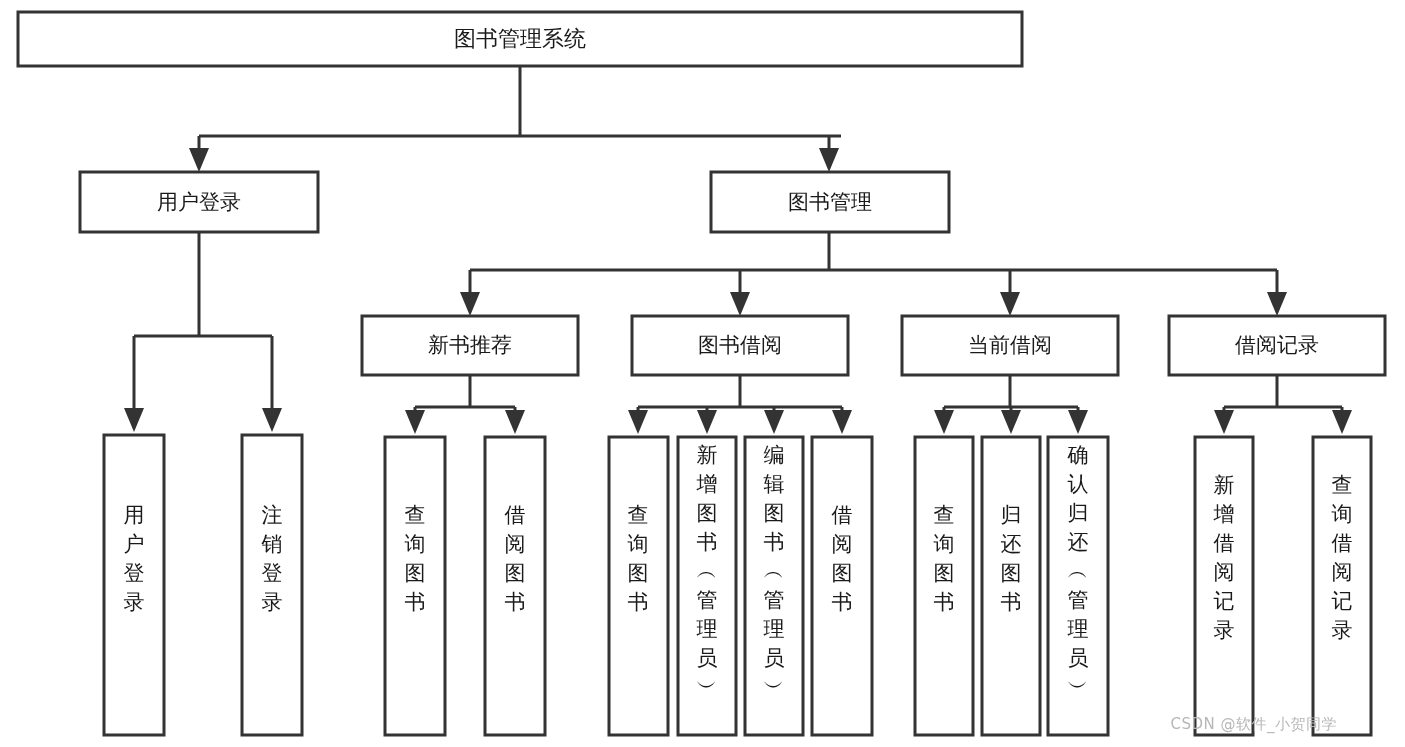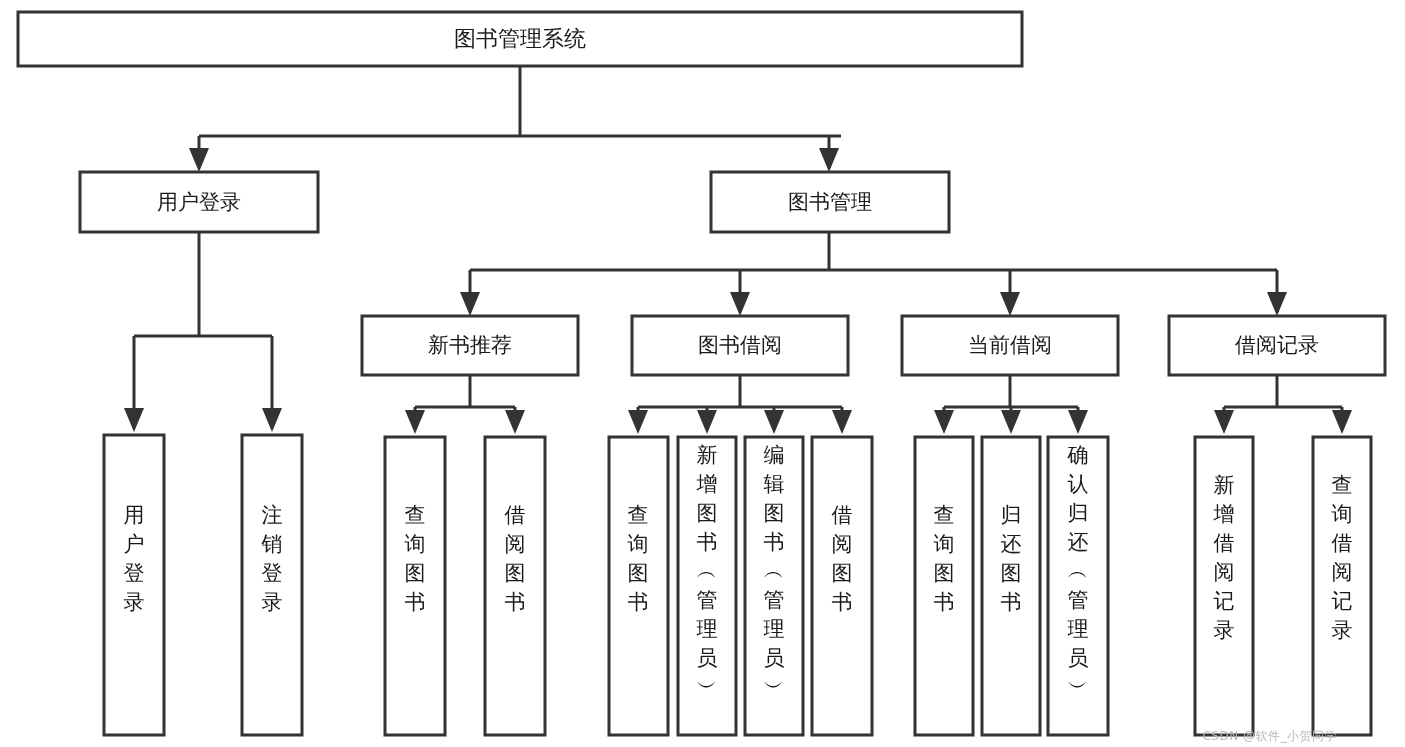--- a/index.html
+++ b/index.html
@@ -49,23 +49,23 @@
   }
   .vlabel {
     font-family: "DejaVu Sans", "Liberation Sans", sans-serif;
     fill: #1a1a1a;
     font-size: 21px;
     text-anchor: middle;
   }
   .watermark {
     position: absolute;
     right: 7px;
-    bottom: 2px;
-    font-family: "DejaVu Sans", "Liberation Sans", sans-serif;
-    font-size: 12px;
+    bottom: 13px;
+    font-family: "DejaVu Sans", "Liberation Sans", sans-serif;
+    font-size: 15px;
     color: #b7b7b7;
     white-space: nowrap;
     letter-spacing: 0.5px;
   }
 </style>
 </head>
 <body>
 
 <div id="diagram-root">
 

